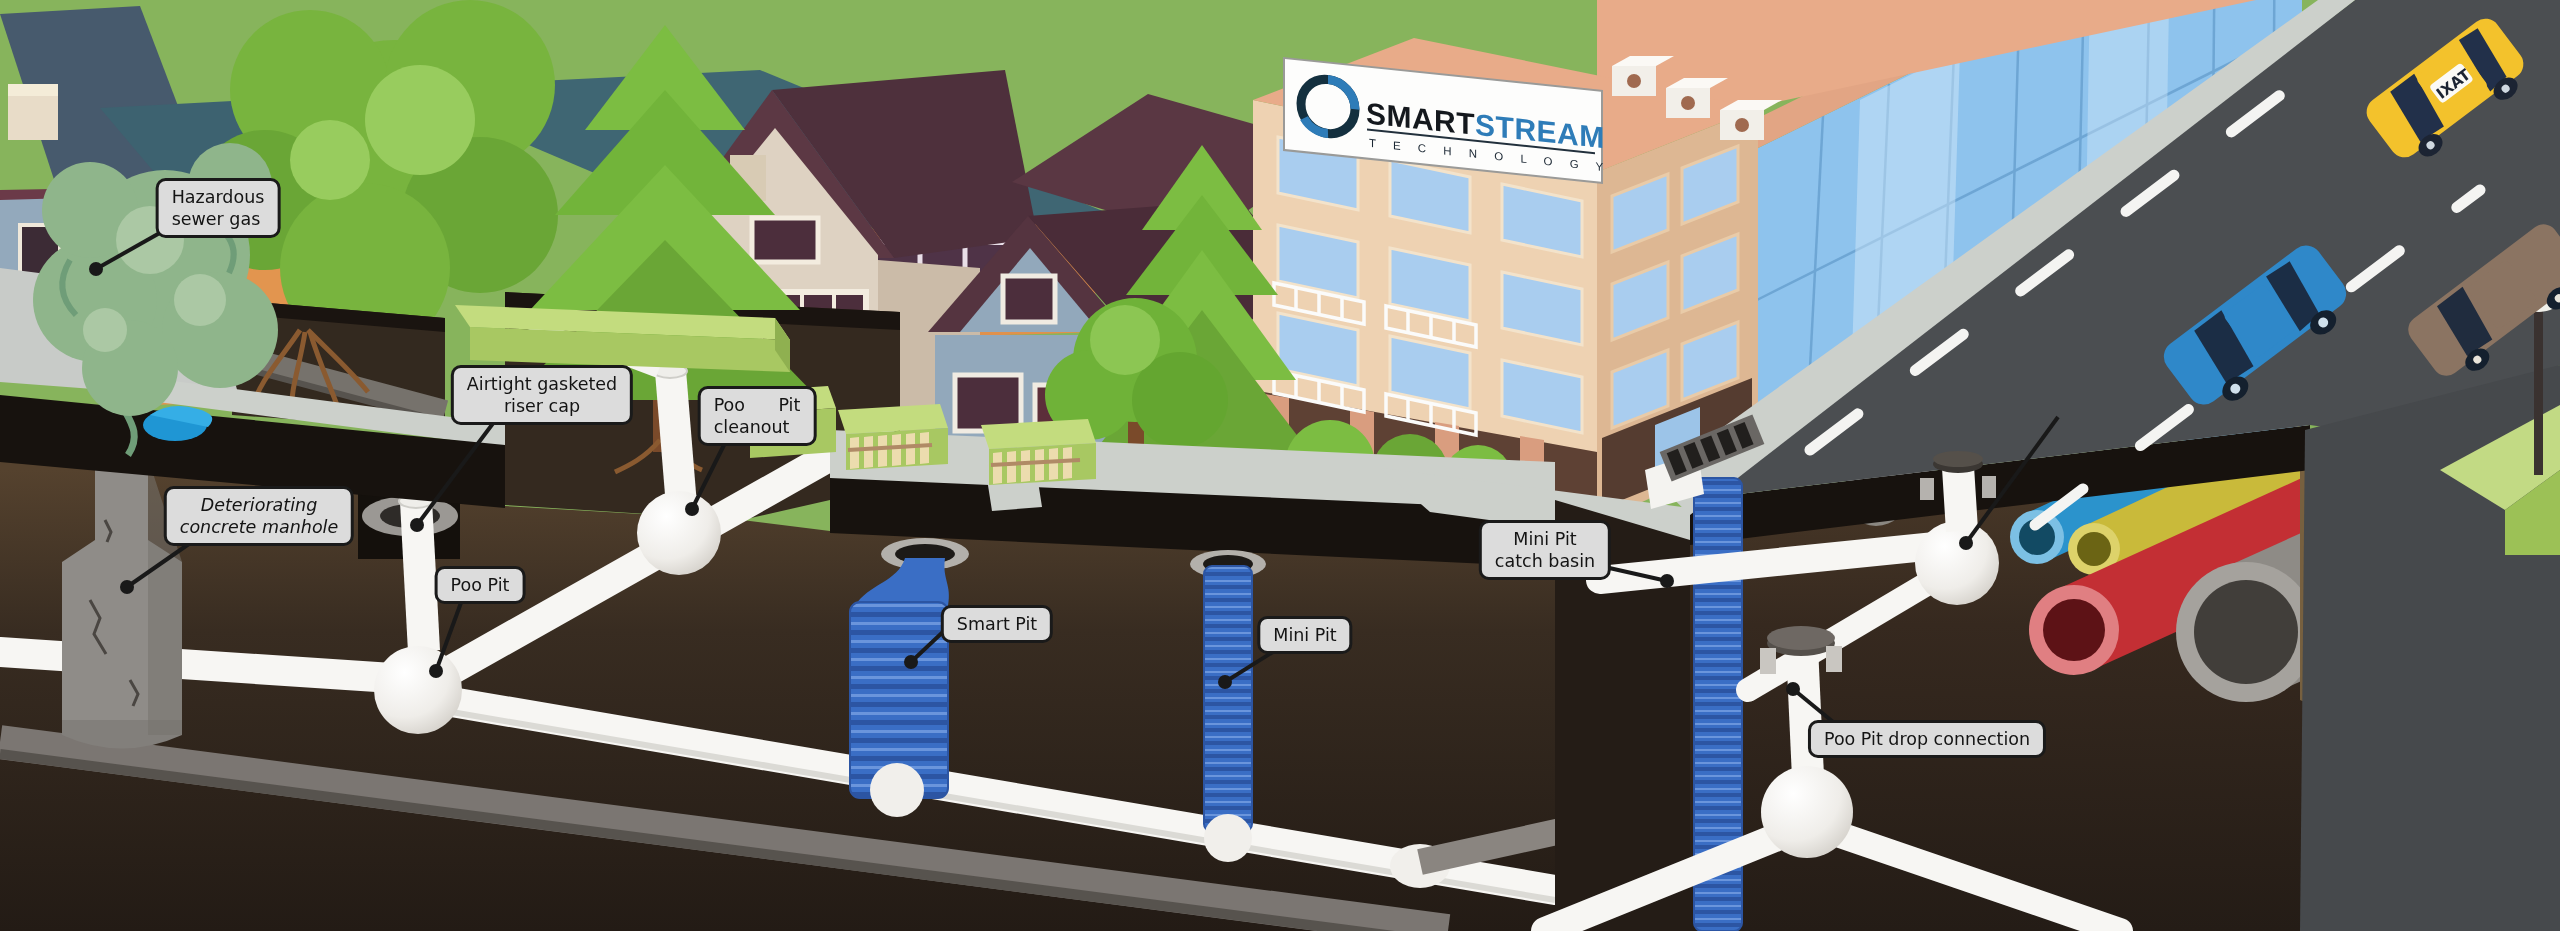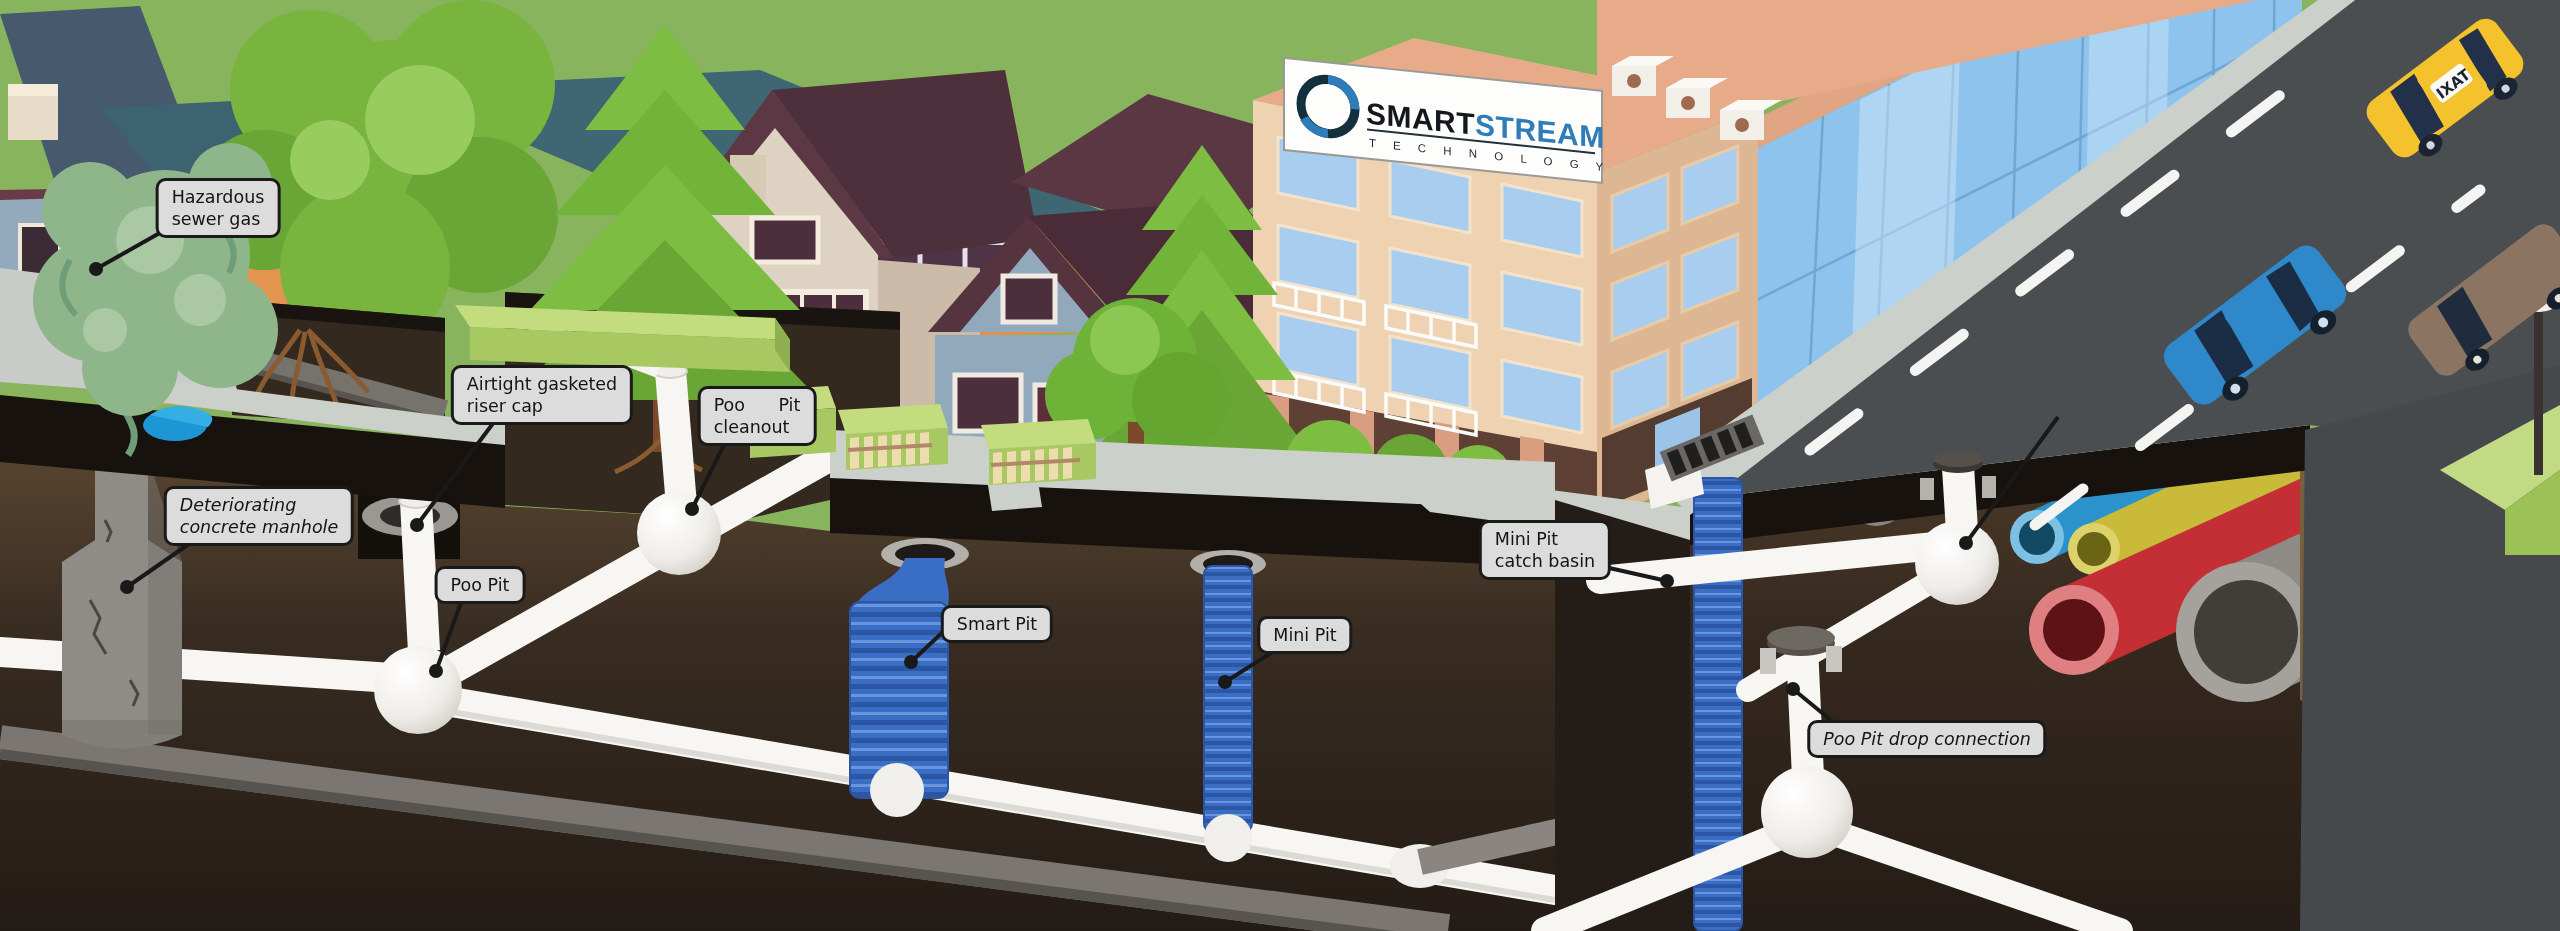--- a/index.html
+++ b/index.html
@@ -2,21 +2,21 @@
 <html><head>
 <meta charset="utf-8">
 <style>
   html,body{margin:0;padding:0;background:#222;}
   .scene{position:relative;width:2560px;height:931px;overflow:hidden;
          font-family:"DejaVu Sans","Liberation Sans",sans-serif;background:#87b45c;}
   .scene svg{position:absolute;left:0;top:0;}
   .callout{position:absolute;transform:translate(-50%,-50%);
     background:#dcdcdc;border:3.5px solid #1a1a1a;border-radius:10px;
     padding:5px 13px;font-size:17.5px;line-height:1.26;color:#141414;
-    white-space:pre;z-index:5;}
+    white-space:pre;text-align:center;z-index:5;}
   .callout.align-left{text-align:left;}
 </style>
 </head>
 <body>
 
 <div class="scene">
 <svg width="2560" height="931" viewBox="0 0 2560 931">
   <defs>
     <radialGradient id="sph" cx="0.35" cy="0.3" r="0.85">
       <stop offset="0" stop-color="#ffffff"></stop>
@@ -518,14 +518,14 @@
 riser cap</div>
 <div class="callout align-left" style="left:757px;top:416px;">Poo      Pit
 cleanout</div>
 <div class="callout" style="left:259px;top:516px;font-style:italic;">Deteriorating
 concrete manhole</div>
 <div class="callout" style="left:480px;top:585px;">Poo Pit</div>
 <div class="callout" style="left:997px;top:624px;">Smart Pit</div>
 <div class="callout" style="left:1305px;top:635px;">Mini Pit</div>
 <div class="callout" style="left:1545px;top:550px;">Mini Pit
 catch basin</div>
-<div class="callout" style="left:1927px;top:739px;font-style:italic;">Poo Pit drop connection</div>
+<div class="callout" style="left:1927px;top:739px;">Poo Pit drop connection</div>
 </div>
 
 </body></html>

